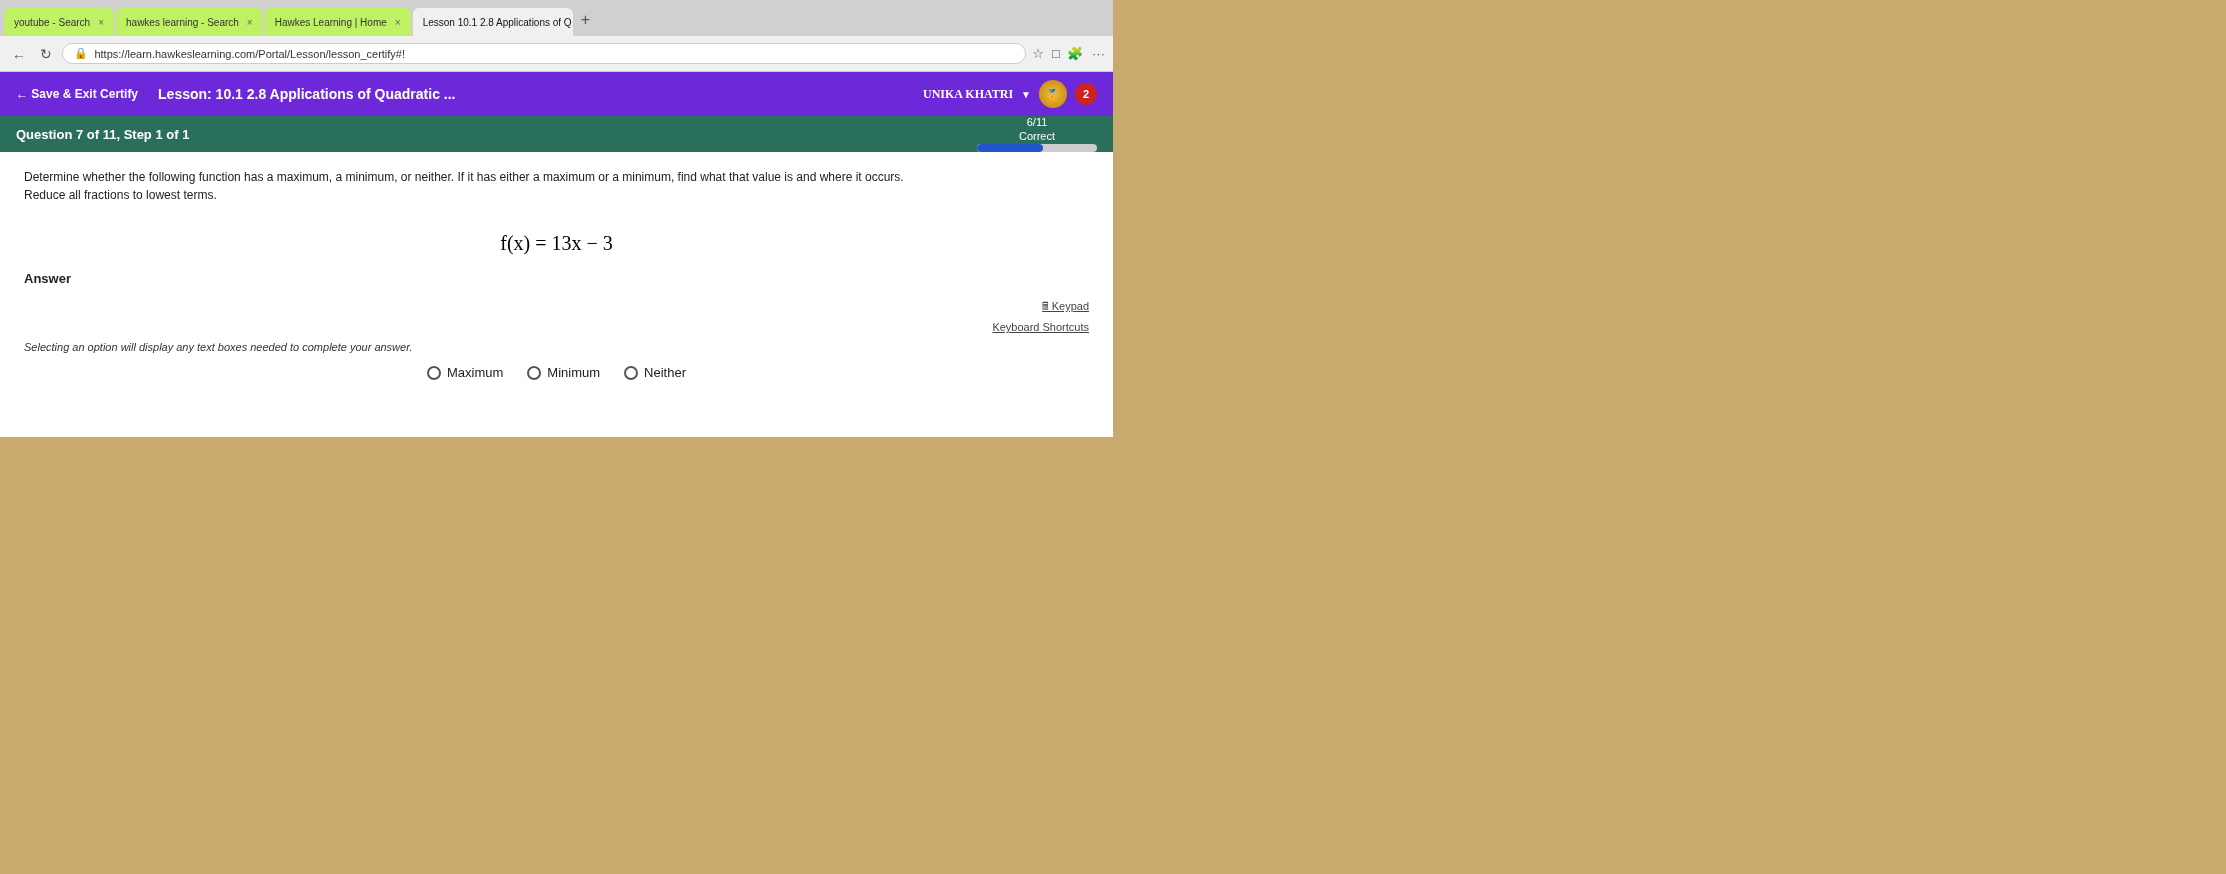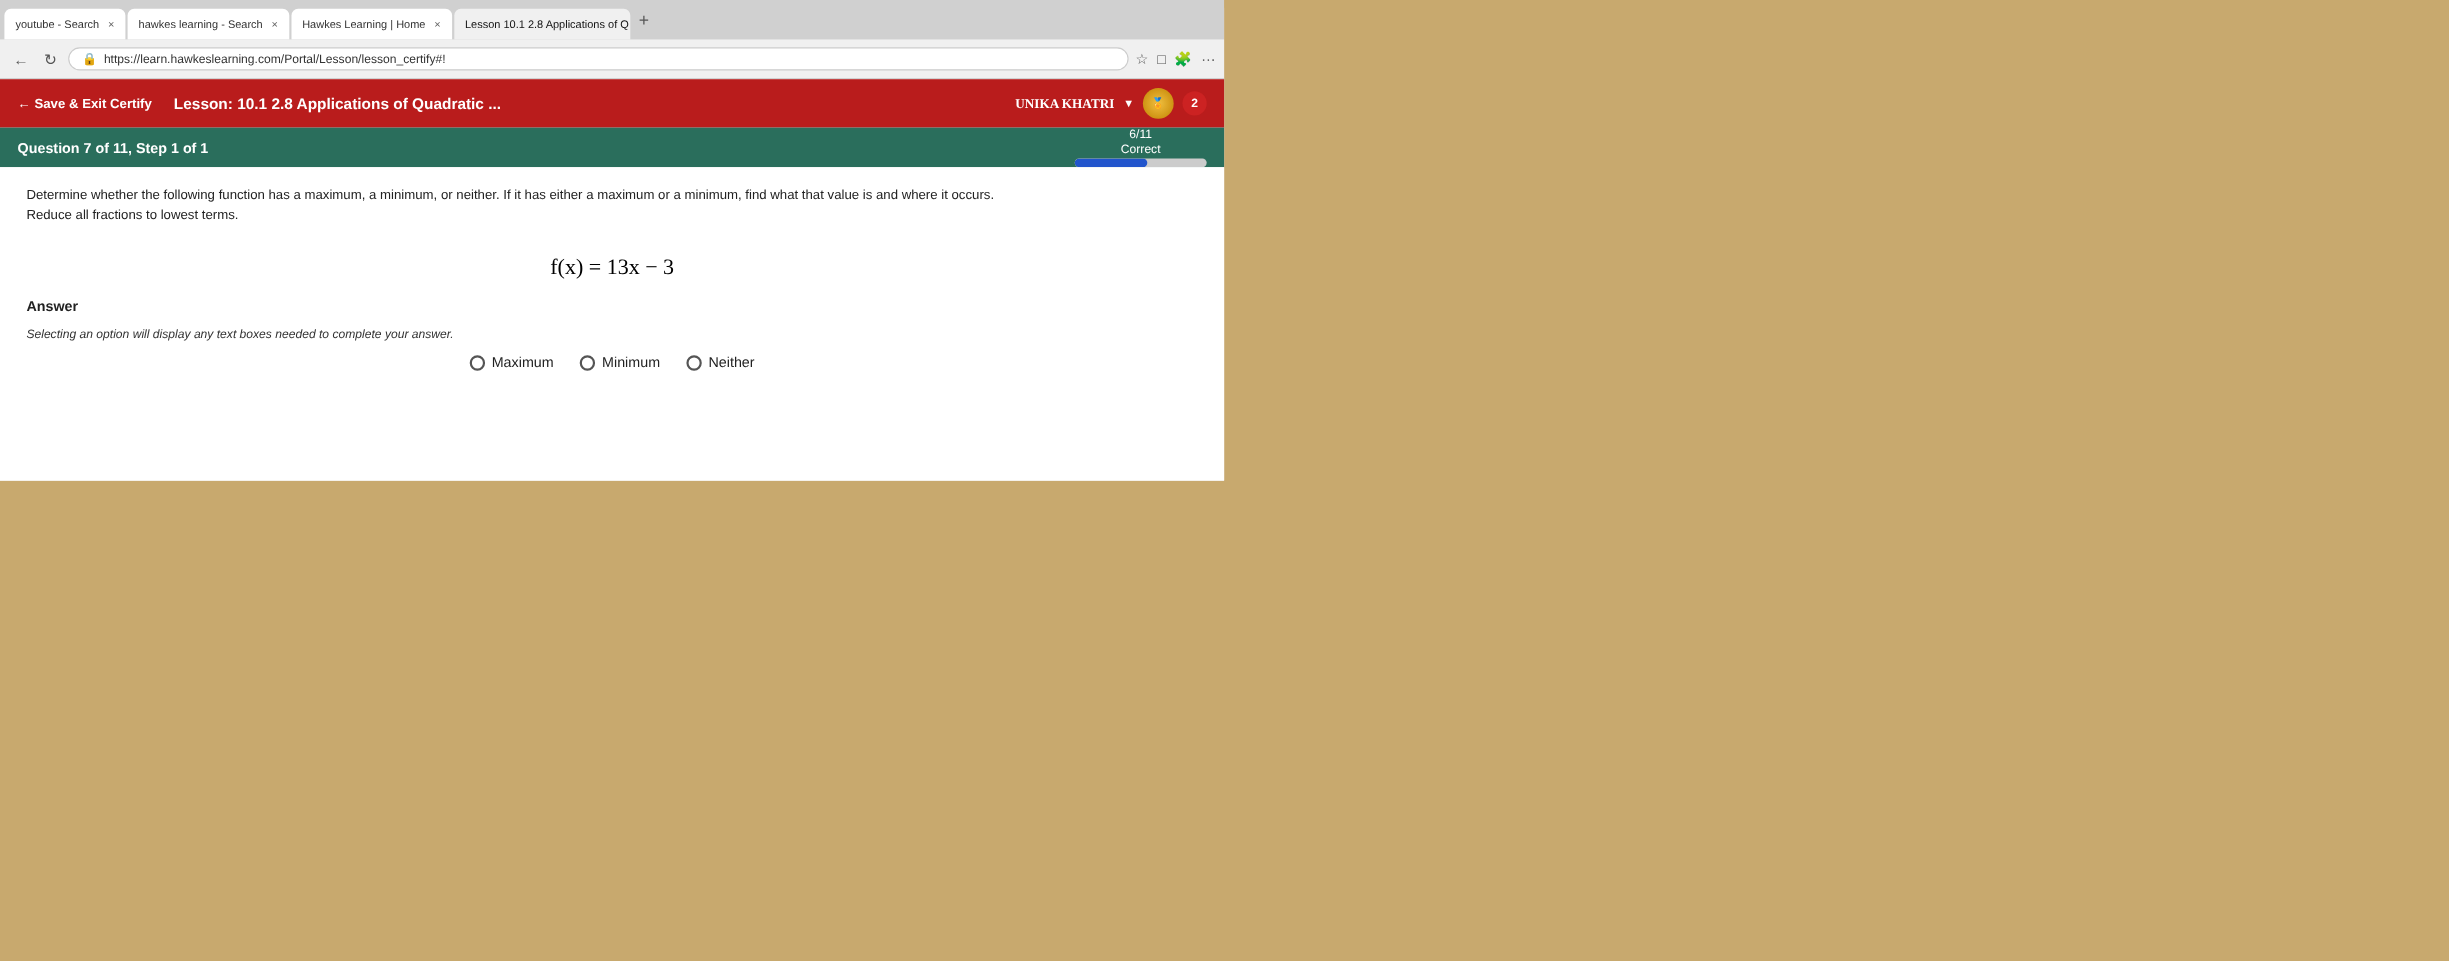--- a/index.html
+++ b/index.html
@@ -39,21 +39,21 @@
       border-radius: 6px 6px 0 0;
       font-size: 10px;
       color: #333;
       max-width: 160px;
       white-space: nowrap;
       overflow: hidden;
       text-overflow: ellipsis;
       height: 28px;
       gap: 4px;
       cursor: pointer;
-      background: #ffffff;
+      background: #bef264;
     }
 
     .tab.active {
       background: #f0f0f0;
       color: #111;
     }
 
     .tab-close {
       font-size: 10px;
       color: #666;
@@ -119,21 +119,21 @@
     
     .content {
       flex: 1;
       background: #f5f5f5;
       display: flex;
       flex-direction: column;
     }
 
     
     .lesson-header {
-      background: #b91c1c;
+      background: #6d28d9;
       color: white;
       display: flex;
       align-items: center;
       padding: 6px 16px;
       gap: 20px;
       height: 44px;
     }
 
     .save-exit-btn {
       display: flex;
@@ -387,20 +387,24 @@
         <span>Reduce all fractions to lowest terms.</span>
       </p>
 
       <div class="math-function">
         <span style="font-family: 'Times New Roman', serif; font-size: 20px;">f(x) = 13x − 3</span>
       </div>
 
       <div class="answer-section">
         <div class="answer-label">Answer</div>
 
+        <div class="keypad-section">
+          <button class="keypad-btn">🖩 Keypad</button>
+          <button class="keypad-btn">Keyboard Shortcuts</button>
+        </div>
 
         <p class="selecting-note">Selecting an option will display any text boxes needed to complete your answer.</p>
 
         <div class="radio-options">
           <label class="radio-option">
             <div class="radio-circle"></div>
             <span>Maximum</span>
           </label>
           <label class="radio-option">
             <div class="radio-circle"></div>

